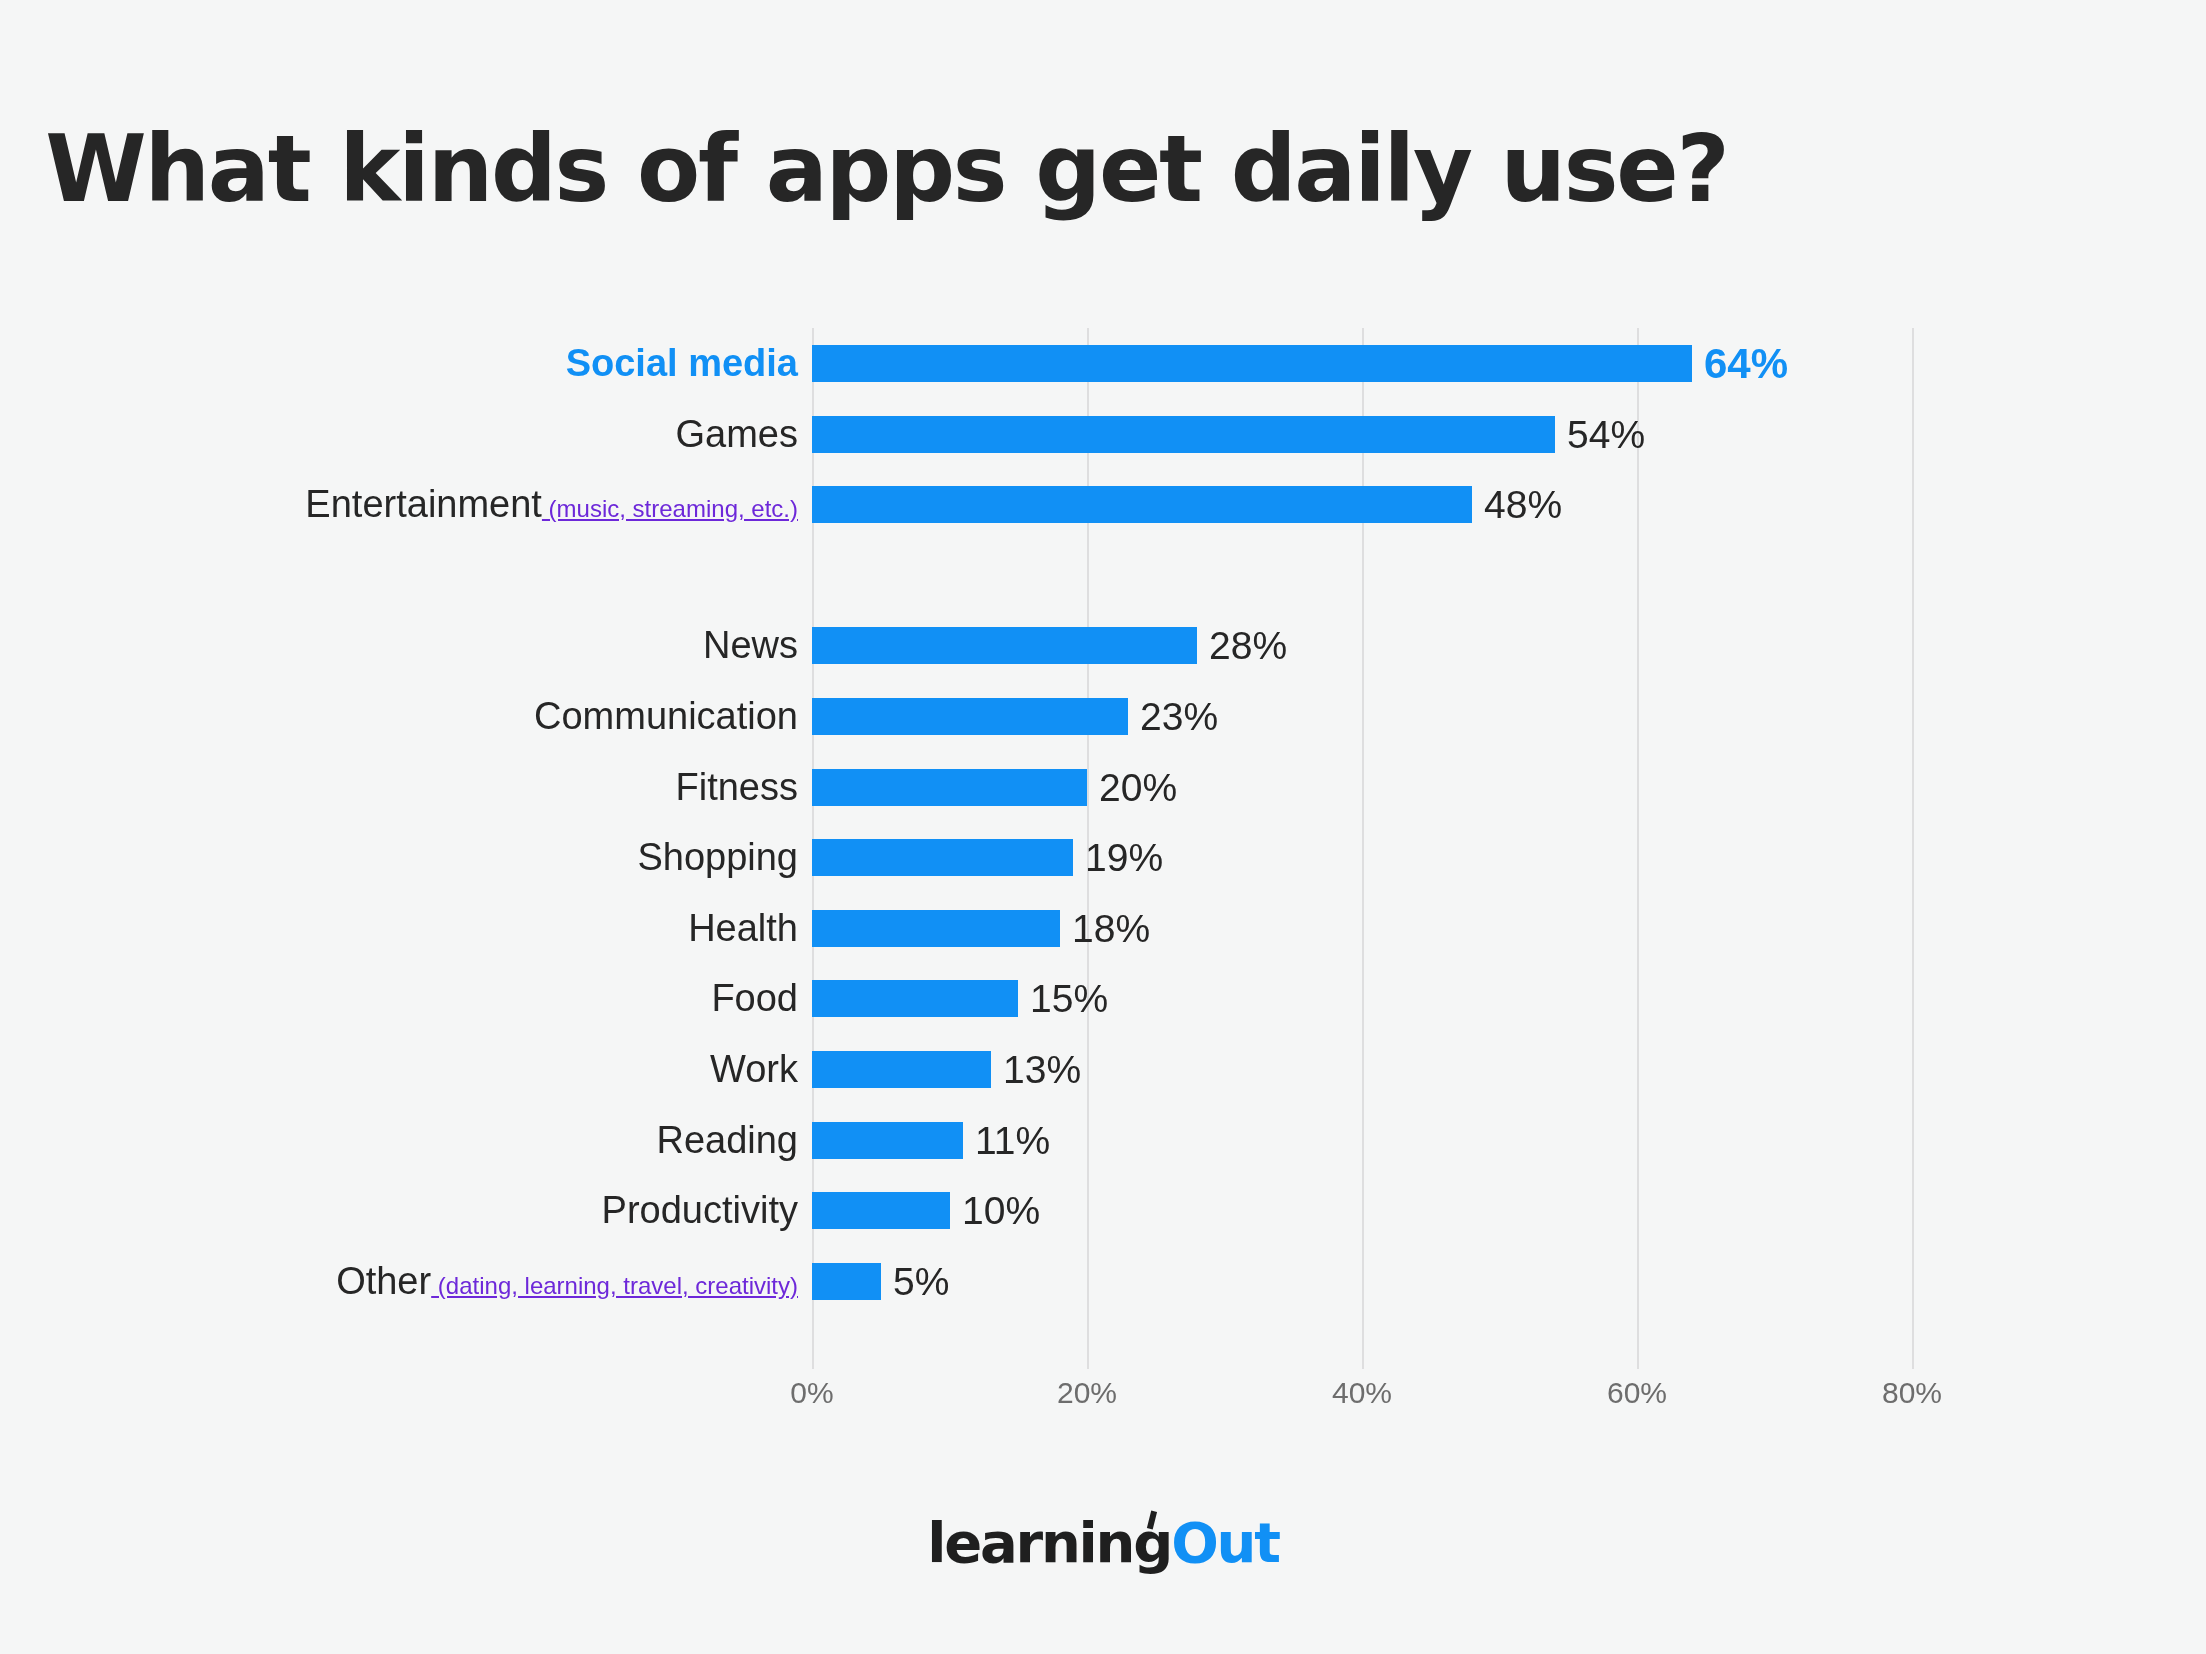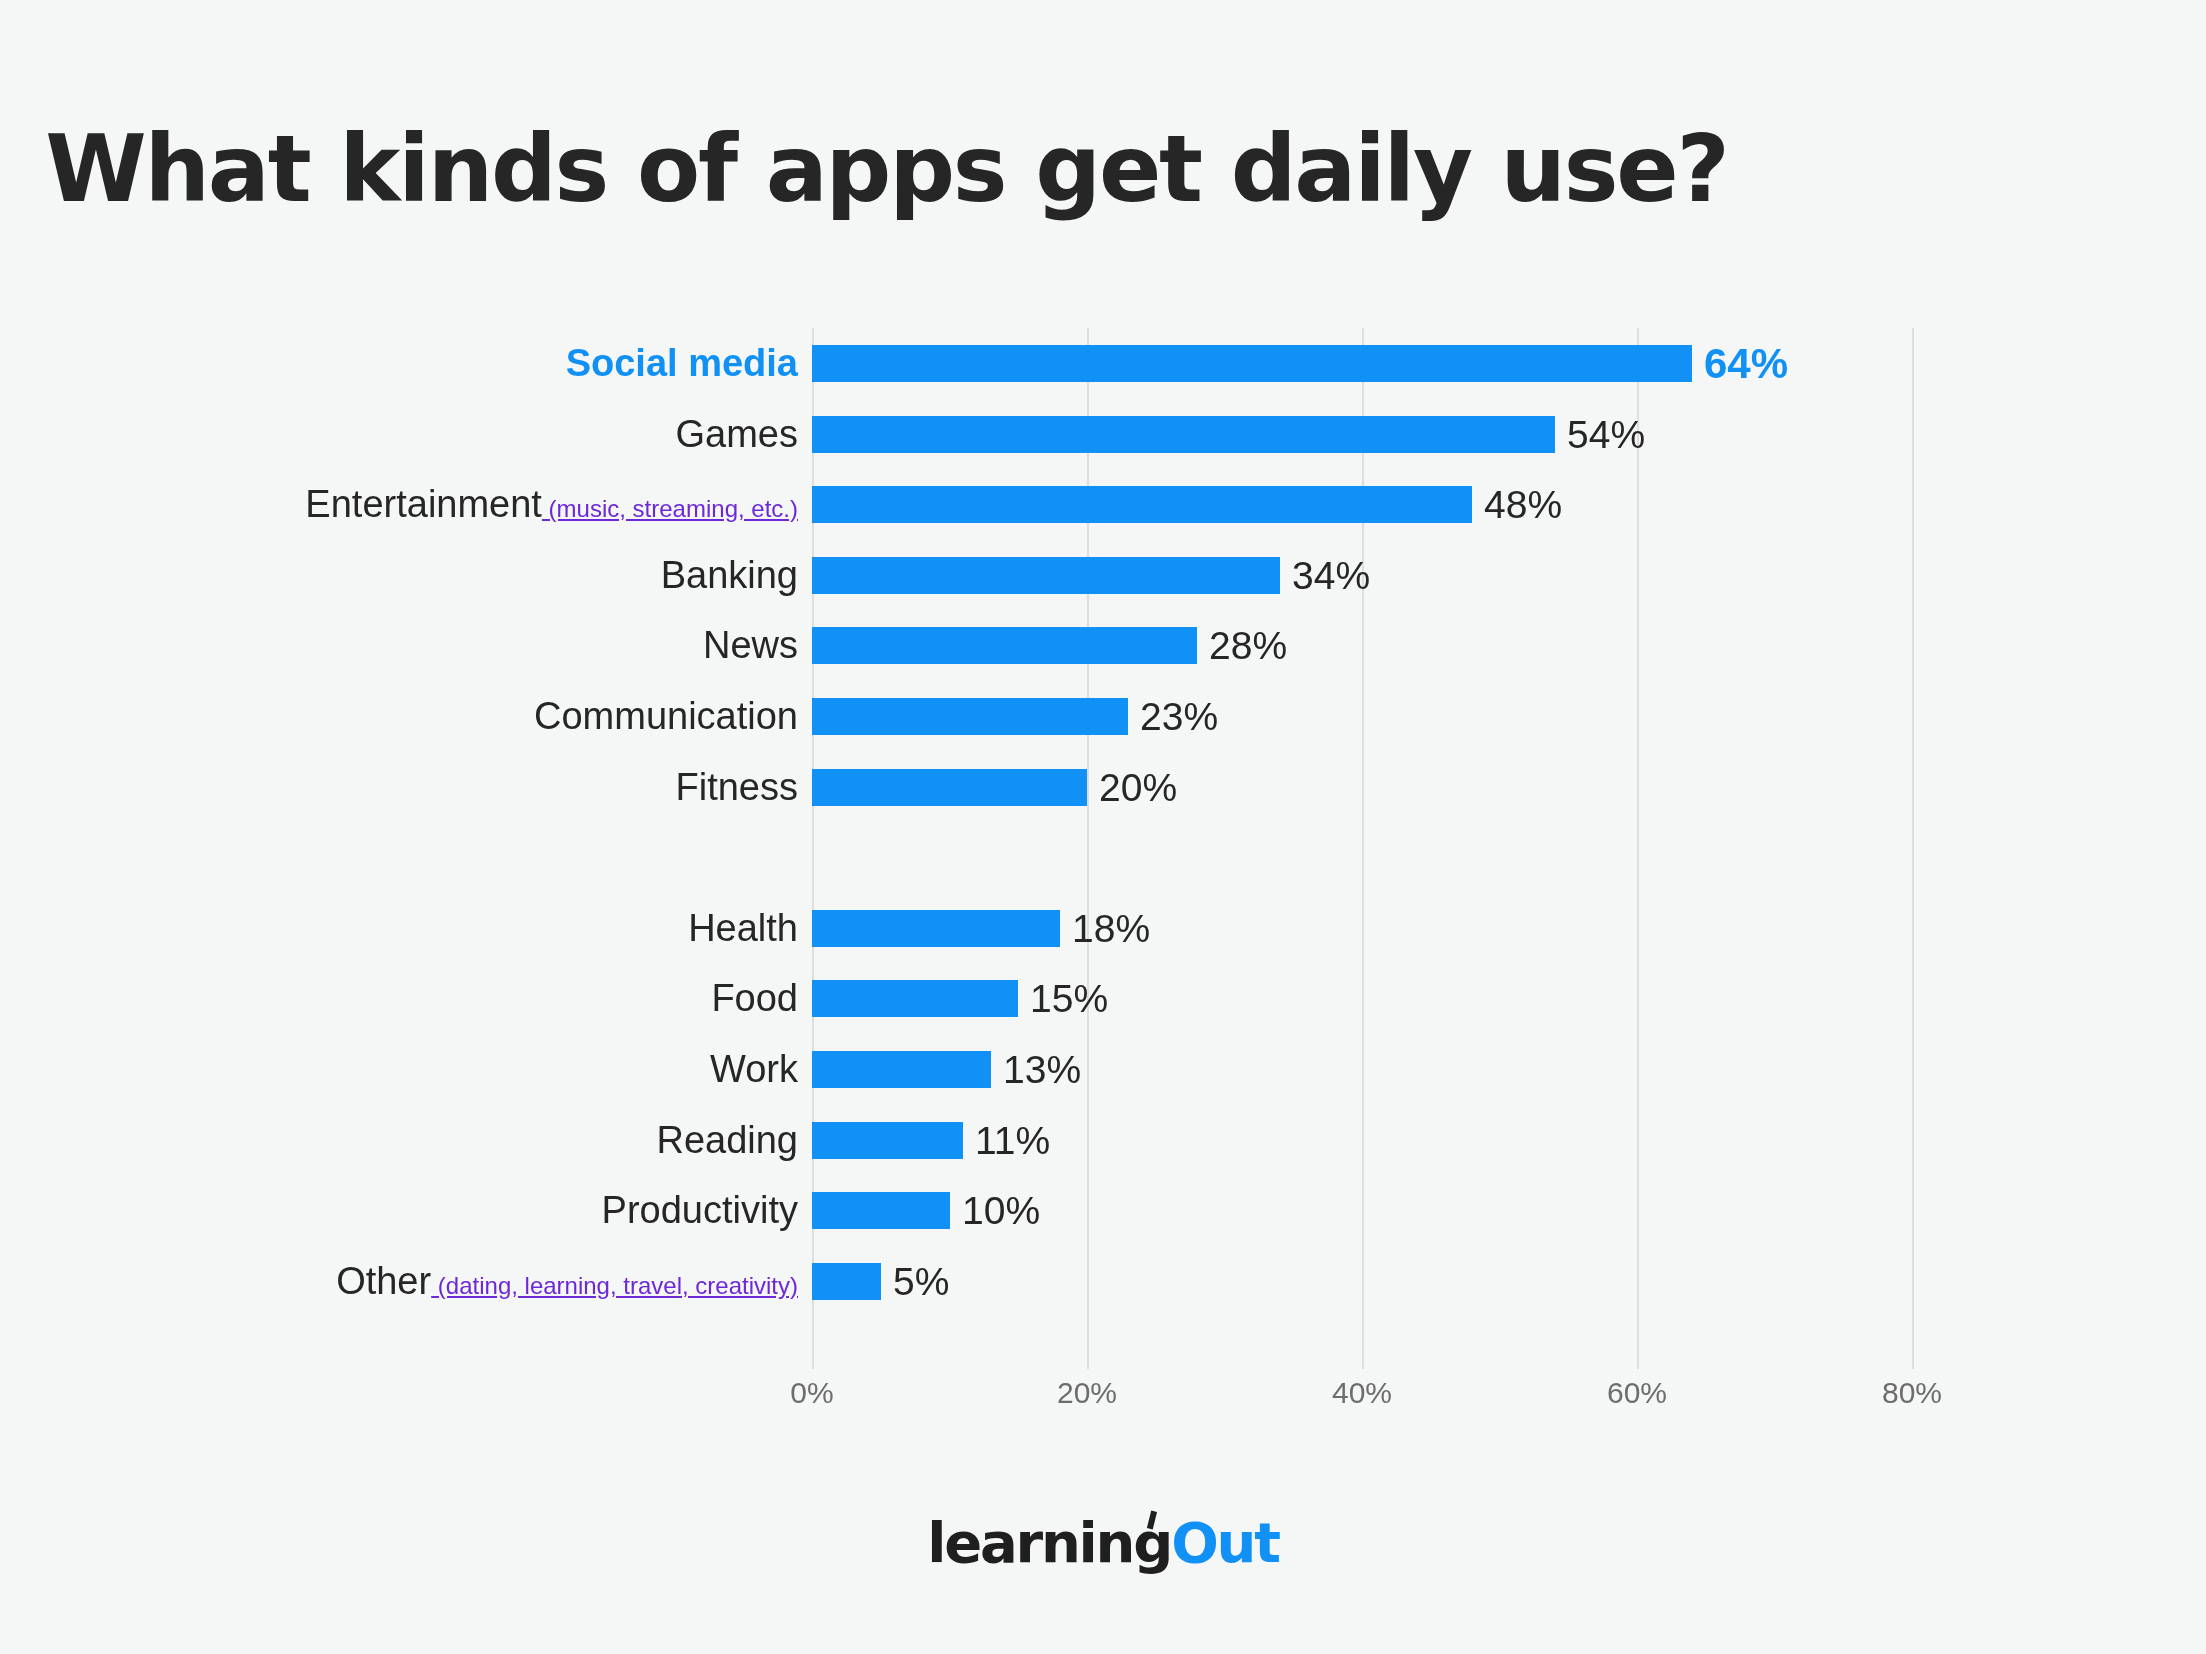--- a/index.html
+++ b/index.html
@@ -182,39 +182,39 @@
     <div class="row" style="top: 399px;">
       <div class="cat-label">Games</div>
       <div class="bar" style="width: 743px;"></div>
       <div class="bar-value" style="left: 1567px;">54%</div>
     </div>
     <div class="row" style="top: 469px;">
       <div class="cat-label">Entertainment<span class="note"> (music, streaming, etc.)</span></div>
       <div class="bar" style="width: 660px;"></div>
       <div class="bar-value" style="left: 1484px;">48%</div>
     </div>
-    <div class="row" style="top: 540px;">
-      <div class="cat-label">Banking</div>
-      <div class="bar" style="width: 468px;"></div>
-      <div class="bar-value" style="left: 1292px;">34%</div>
-    </div>
     <div class="row" style="top: 610px;">
       <div class="cat-label">News</div>
       <div class="bar" style="width: 385px;"></div>
       <div class="bar-value" style="left: 1209px;">28%</div>
     </div>
     <div class="row" style="top: 681px;">
       <div class="cat-label">Communication</div>
       <div class="bar" style="width: 316px;"></div>
       <div class="bar-value" style="left: 1140px;">23%</div>
     </div>
     <div class="row" style="top: 752px;">
       <div class="cat-label">Fitness</div>
       <div class="bar" style="width: 275px;"></div>
       <div class="bar-value" style="left: 1099px;">20%</div>
+    </div>
+    <div class="row" style="top: 822px;">
+      <div class="cat-label">Shopping</div>
+      <div class="bar" style="width: 261px;"></div>
+      <div class="bar-value" style="left: 1085px;">19%</div>
     </div>
     <div class="row" style="top: 893px;">
       <div class="cat-label">Health</div>
       <div class="bar" style="width: 248px;"></div>
       <div class="bar-value" style="left: 1072px;">18%</div>
     </div>
     <div class="row" style="top: 963px;">
       <div class="cat-label">Food</div>
       <div class="bar" style="width: 206px;"></div>
       <div class="bar-value" style="left: 1030px;">15%</div>

